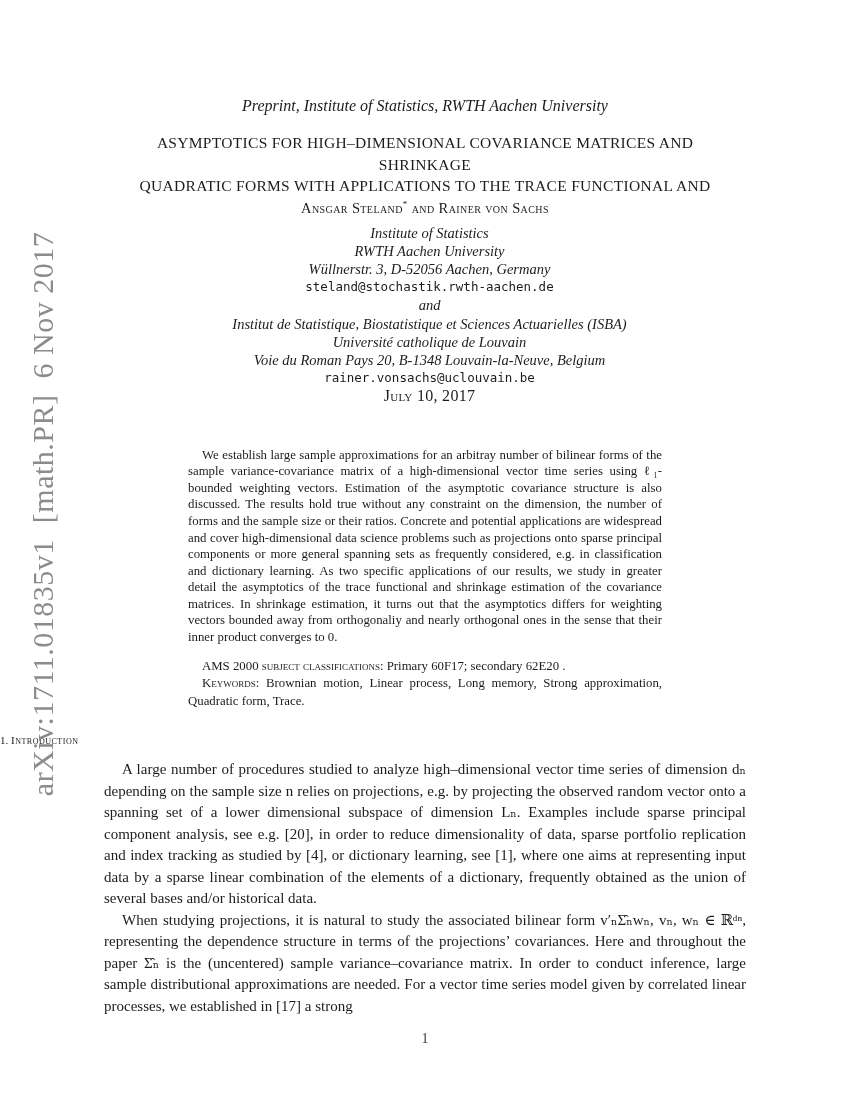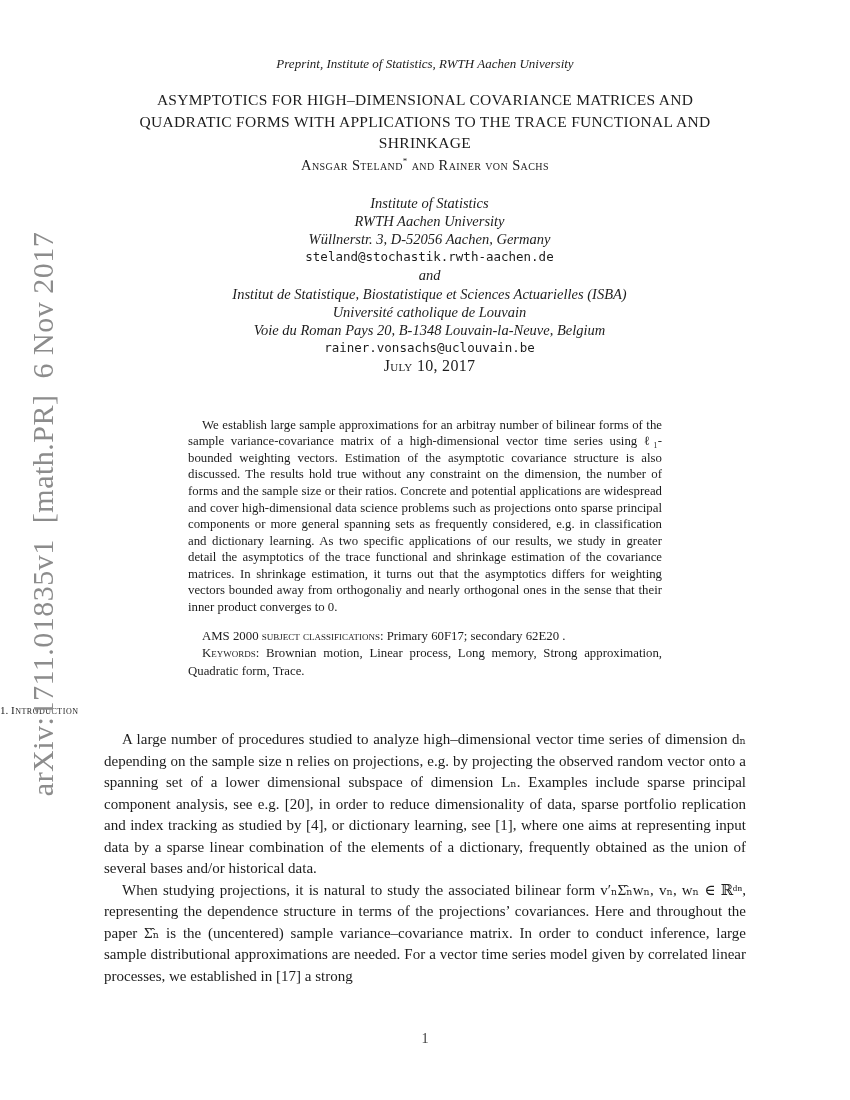--- a/index.html
+++ b/index.html
@@ -24,24 +24,24 @@
     height: 40px;
     text-align: center;
     transform: rotate(-90deg);
     font-size: 30px;
     letter-spacing: 0.5px;
     white-space: pre;
     color: #8c8c8c;
     font-family: "Liberation Serif", "DejaVu Serif", serif;
   }
   .preprint-line {
-    padding-top: 56px;
+    padding-top: 97px;
     text-align: center;
     font-style: italic;
-    font-size: 13px;
+    font-size: 16px;
   }
   .paper-title {
     margin: 17px auto 0;
     width: 660px;
     text-align: center;
     font-size: 15.5px;
     line-height: 21.5px;
     letter-spacing: 0.3px;
   }
   .authors-line {
@@ -50,21 +50,21 @@
     font-variant: small-caps;
     font-size: 14.5px;
     letter-spacing: 0.4px;
   }
   .authors-line sup {
     font-size: 9px;
     vertical-align: super;
     line-height: 0;
   }
   .affiliation-block {
-    margin-top: 20px;
+    margin-top: 7px;
     text-align: center;
     line-height: 18.2px;
     padding-left: 9px;
   }
   .affil-line {
     font-style: italic;
     font-size: 14.5px;
   }
   .affil-line.mono {
     font-style: normal;
@@ -135,22 +135,22 @@
 <body>
 
 <div class="page">
 
   <div class="watermark">arXiv:1711.01835v1  [math.PR]  6 Nov 2017</div>
 
   <div class="preprint-line">Preprint, Institute of Statistics, RWTH Aachen University</div>
 
   <div class="paper-title">
     <div>ASYMPTOTICS FOR HIGH–DIMENSIONAL COVARIANCE MATRICES AND</div>
+    <div>SHRINKAGE</div>
     <div>QUADRATIC FORMS WITH APPLICATIONS TO THE TRACE FUNCTIONAL AND</div>
-    <div>SHRINKAGE</div>
   </div>
 
   <div class="authors-line">
     <span>Ansgar Steland</span><sup>*</sup><span> and </span><span>Rainer von Sachs</span>
   </div>
 
   <div class="affiliation-block">
     <div class="affil-line">Institute of Statistics</div>
     <div class="affil-line">RWTH Aachen University</div>
     <div class="affil-line">Wüllnerstr. 3, D-52056 Aachen, Germany</div>

